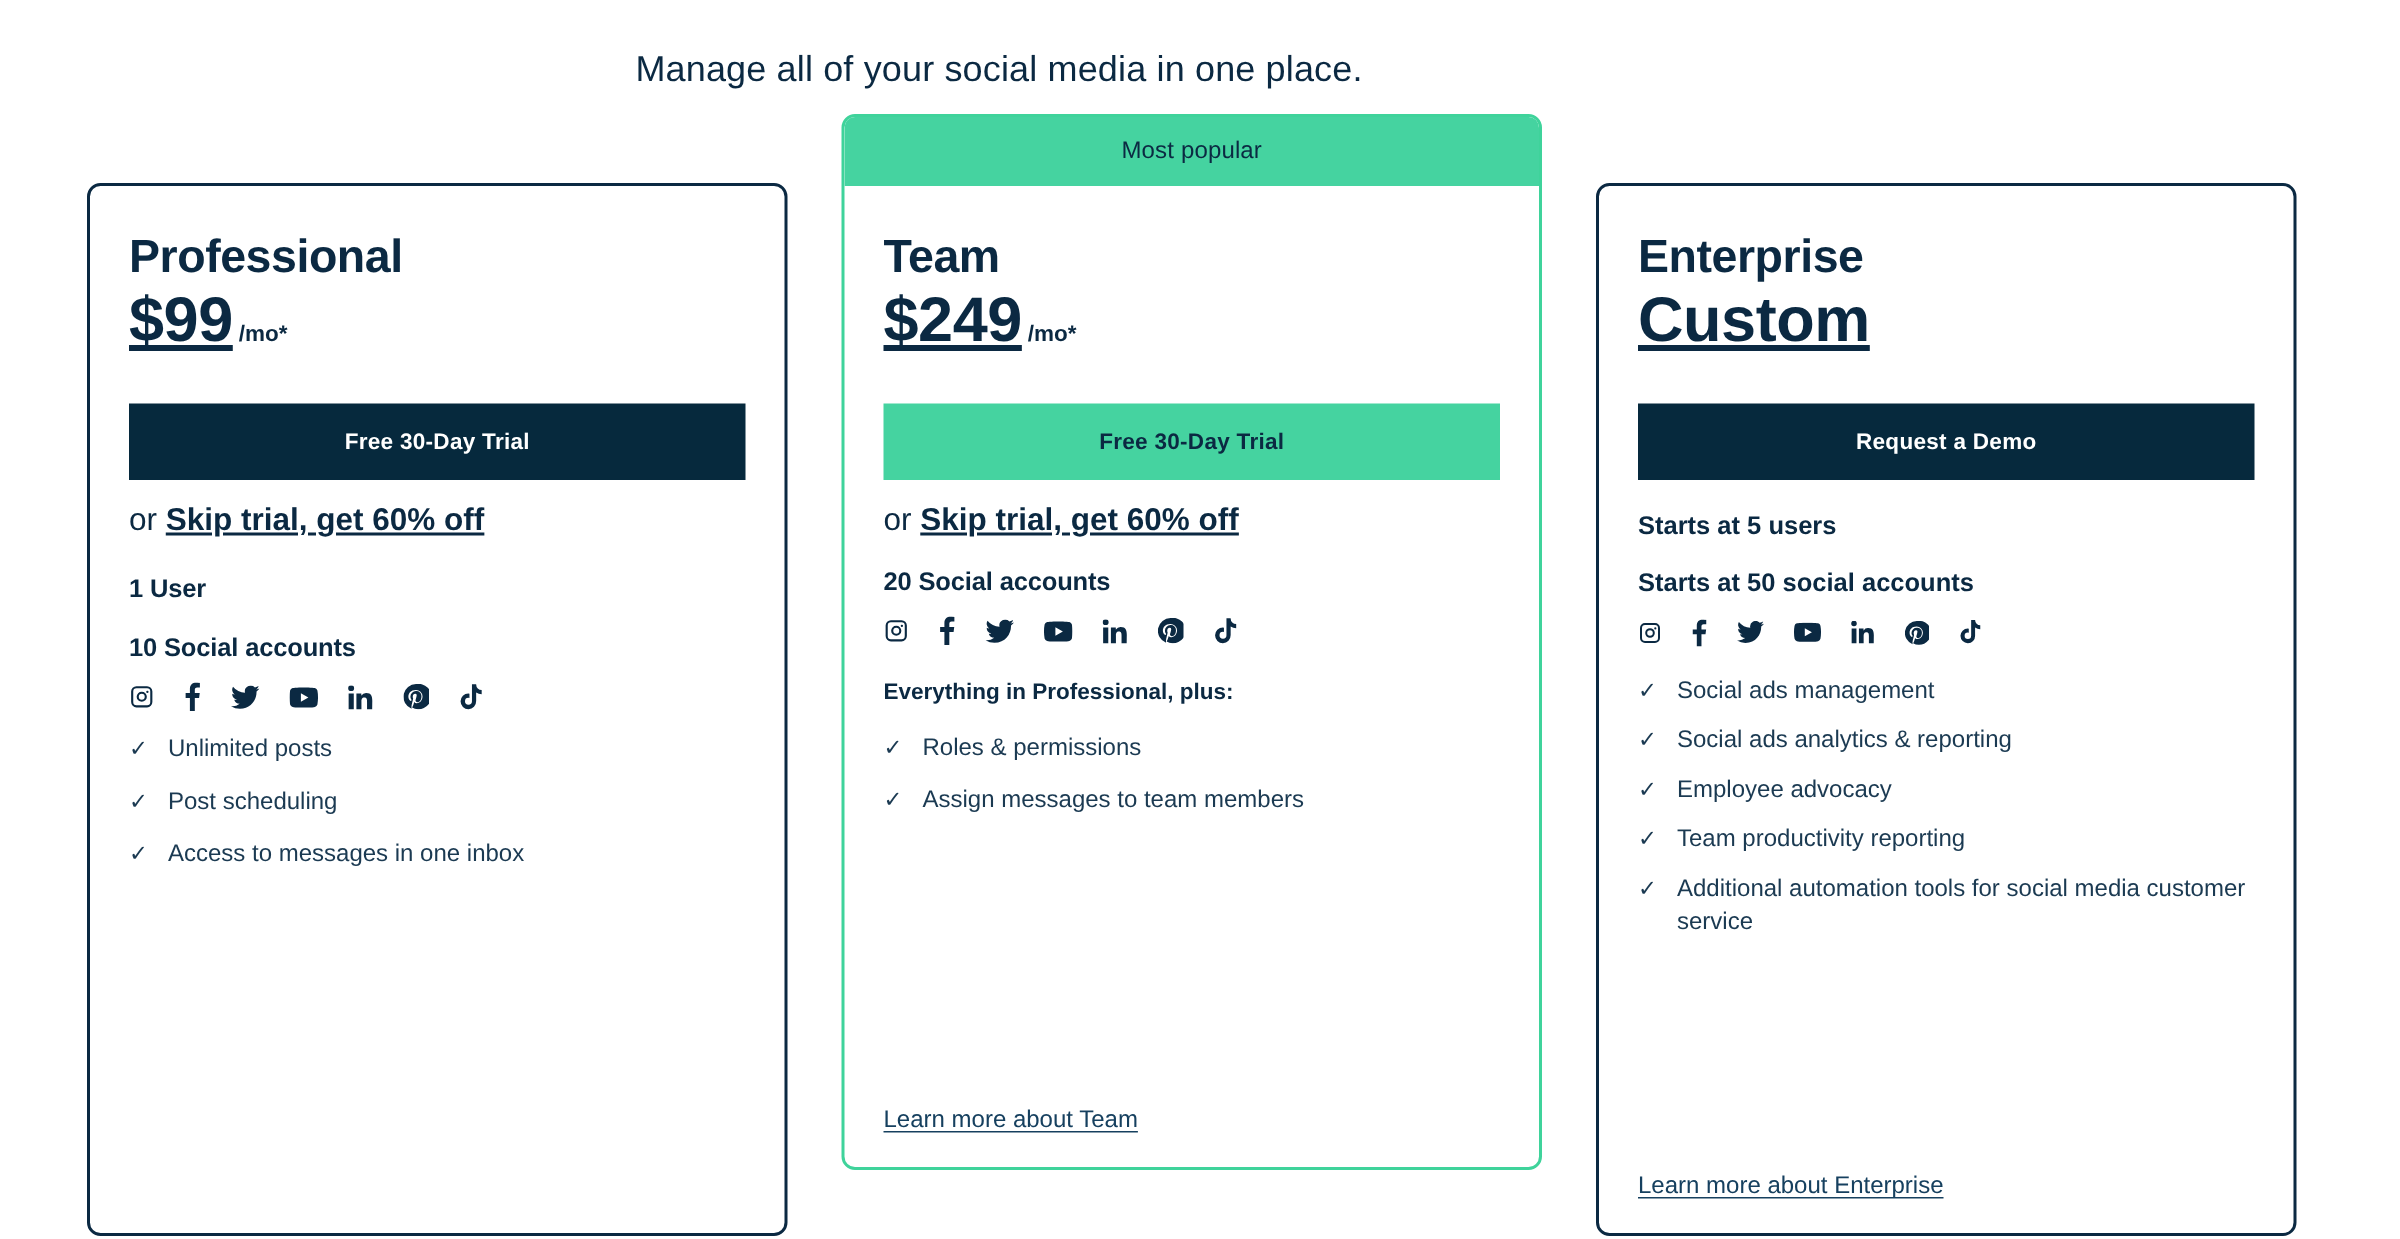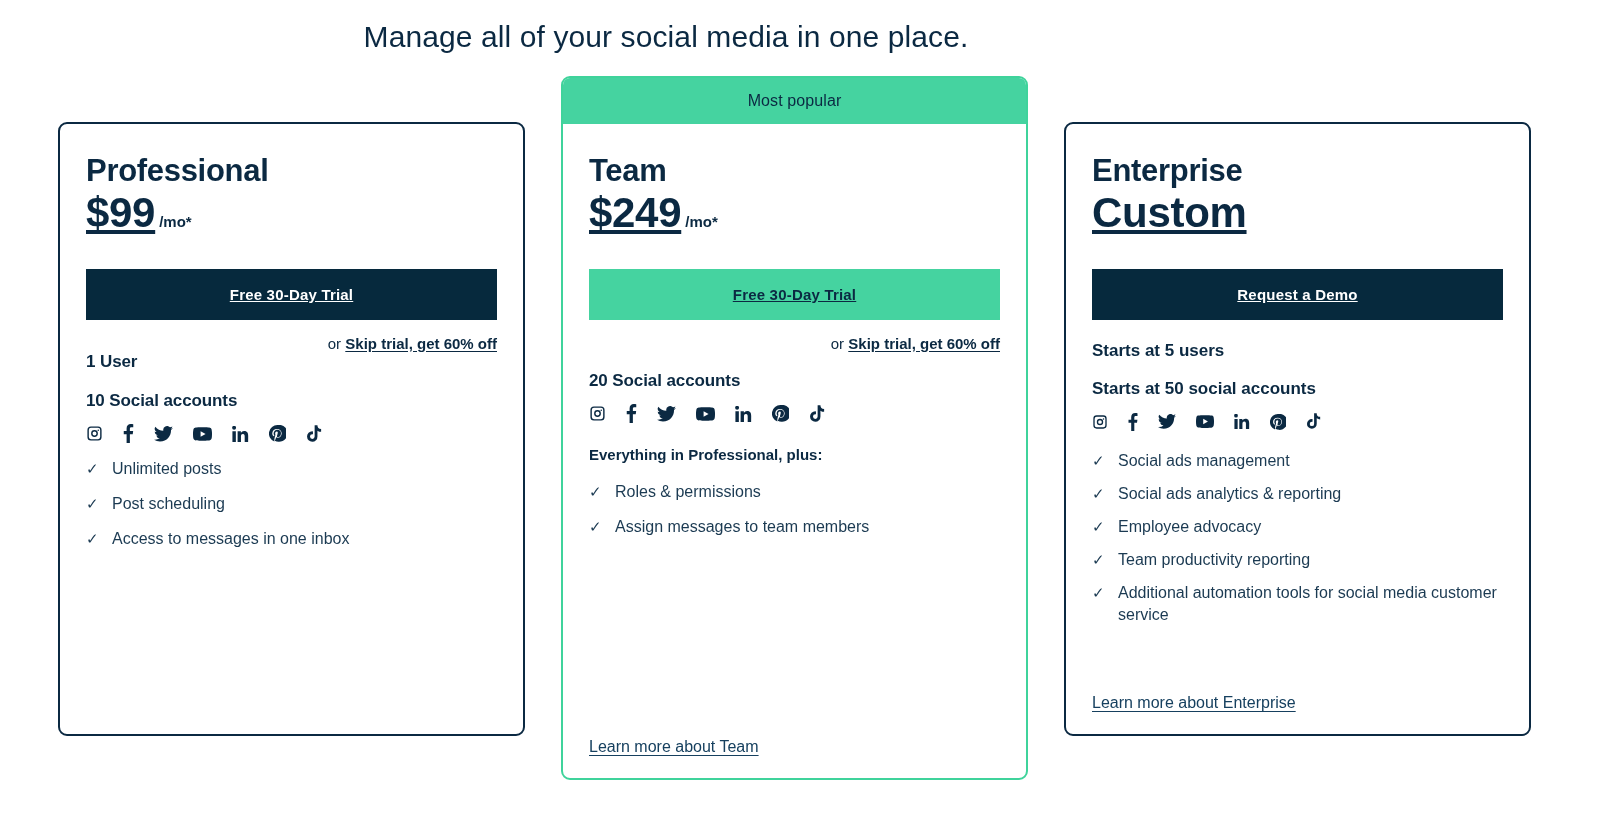--- a/index.html
+++ b/index.html
@@ -17,25 +17,25 @@
   .page {
     position: relative;
     width: 1600px;
     height: 826px;
     background: #ffffff;
   }
 
   
   .headline {
     position: absolute;
-    top: 20px;
+    top: 33px;
     left: 0;
     width: 1332px;
     text-align: center;
-    font-size: 30px;
+    font-size: 24px;
     font-weight: 400;
     color: #0B2942;
     letter-spacing: 0.1px;
   }
 
   
   .cards {
     position: absolute;
     top: 76px;
     left: 58px;
@@ -50,21 +50,21 @@
     position: relative;
     width: 467px;
     background: #ffffff;
     display: flex;
     flex-direction: column;
   }
 
   
   .card.plain {
     margin-top: 46px;
-    height: 614px;
+    height: 702px;
     border: 2px solid #0B2942;
     border-radius: 9px;
     padding: 30px 26px 22px 26px;
   }
 
   
   .card.popular {
     margin-top: 0;
     height: 704px;
     border: 2px solid #3FD39B;
@@ -130,31 +130,30 @@
     width: 100%;
     display: flex;
     align-items: center;
     justify-content: center;
     font-size: 15px;
     font-weight: 700;
     letter-spacing: 0.2px;
     cursor: pointer;
     border: none;
     font-family: "Liberation Sans", sans-serif;
-    text-decoration: underline;
   }
 
   .cta.dark { background: #06293D; color: #ffffff; }
   .cta.green { background: #45D3A0; color: #0B2942; }
 
   
   .skip-line {
     margin-top: 15px;
-    text-align: right;
-    font-size: 15px;
+    text-align: left;
+    font-size: 21px;
     font-weight: 700;
     color: #0B2942;
   }
   .skip-line .or {
     font-weight: 400;
     color: #0B2942;
   }
   .skip-link {
     color: #0B2942;
     text-decoration: underline;
@@ -163,21 +162,21 @@
     font-weight: 700;
   }
 
   
   .spec {
     font-size: 17px;
     font-weight: 700;
     color: #0B2942;
     letter-spacing: -0.1px;
   }
-  .spec.first  { }
+  .spec.first  { margin-top: 24px; }
   .spec.second { margin-top: 19px; }
 
   .spec-small {
     font-size: 17px;
     font-weight: 700;
     color: #0B2942;
   }
   .spec-small.first  { margin-top: 21px; }
   .spec-small.second { margin-top: 18px; }
 

